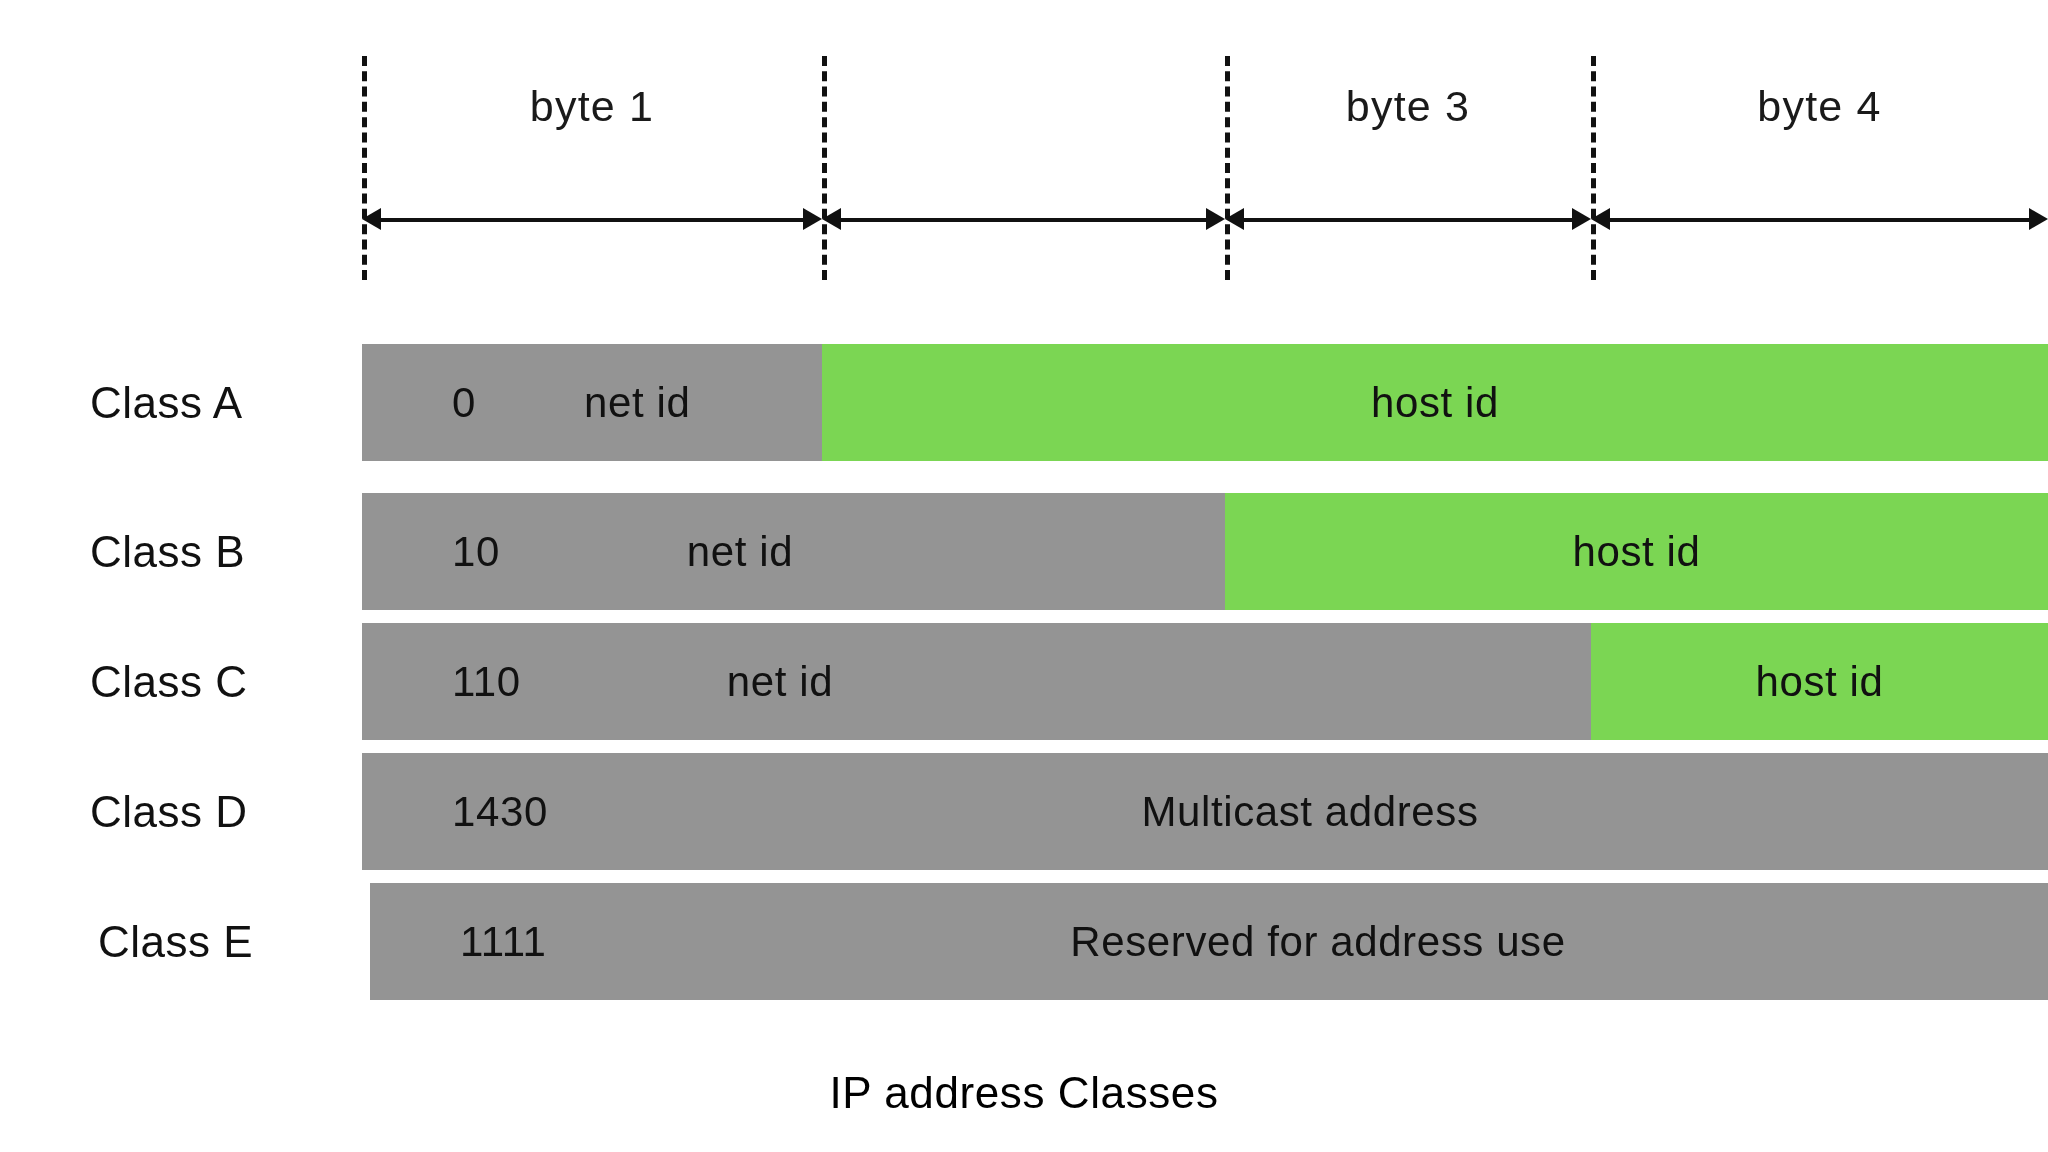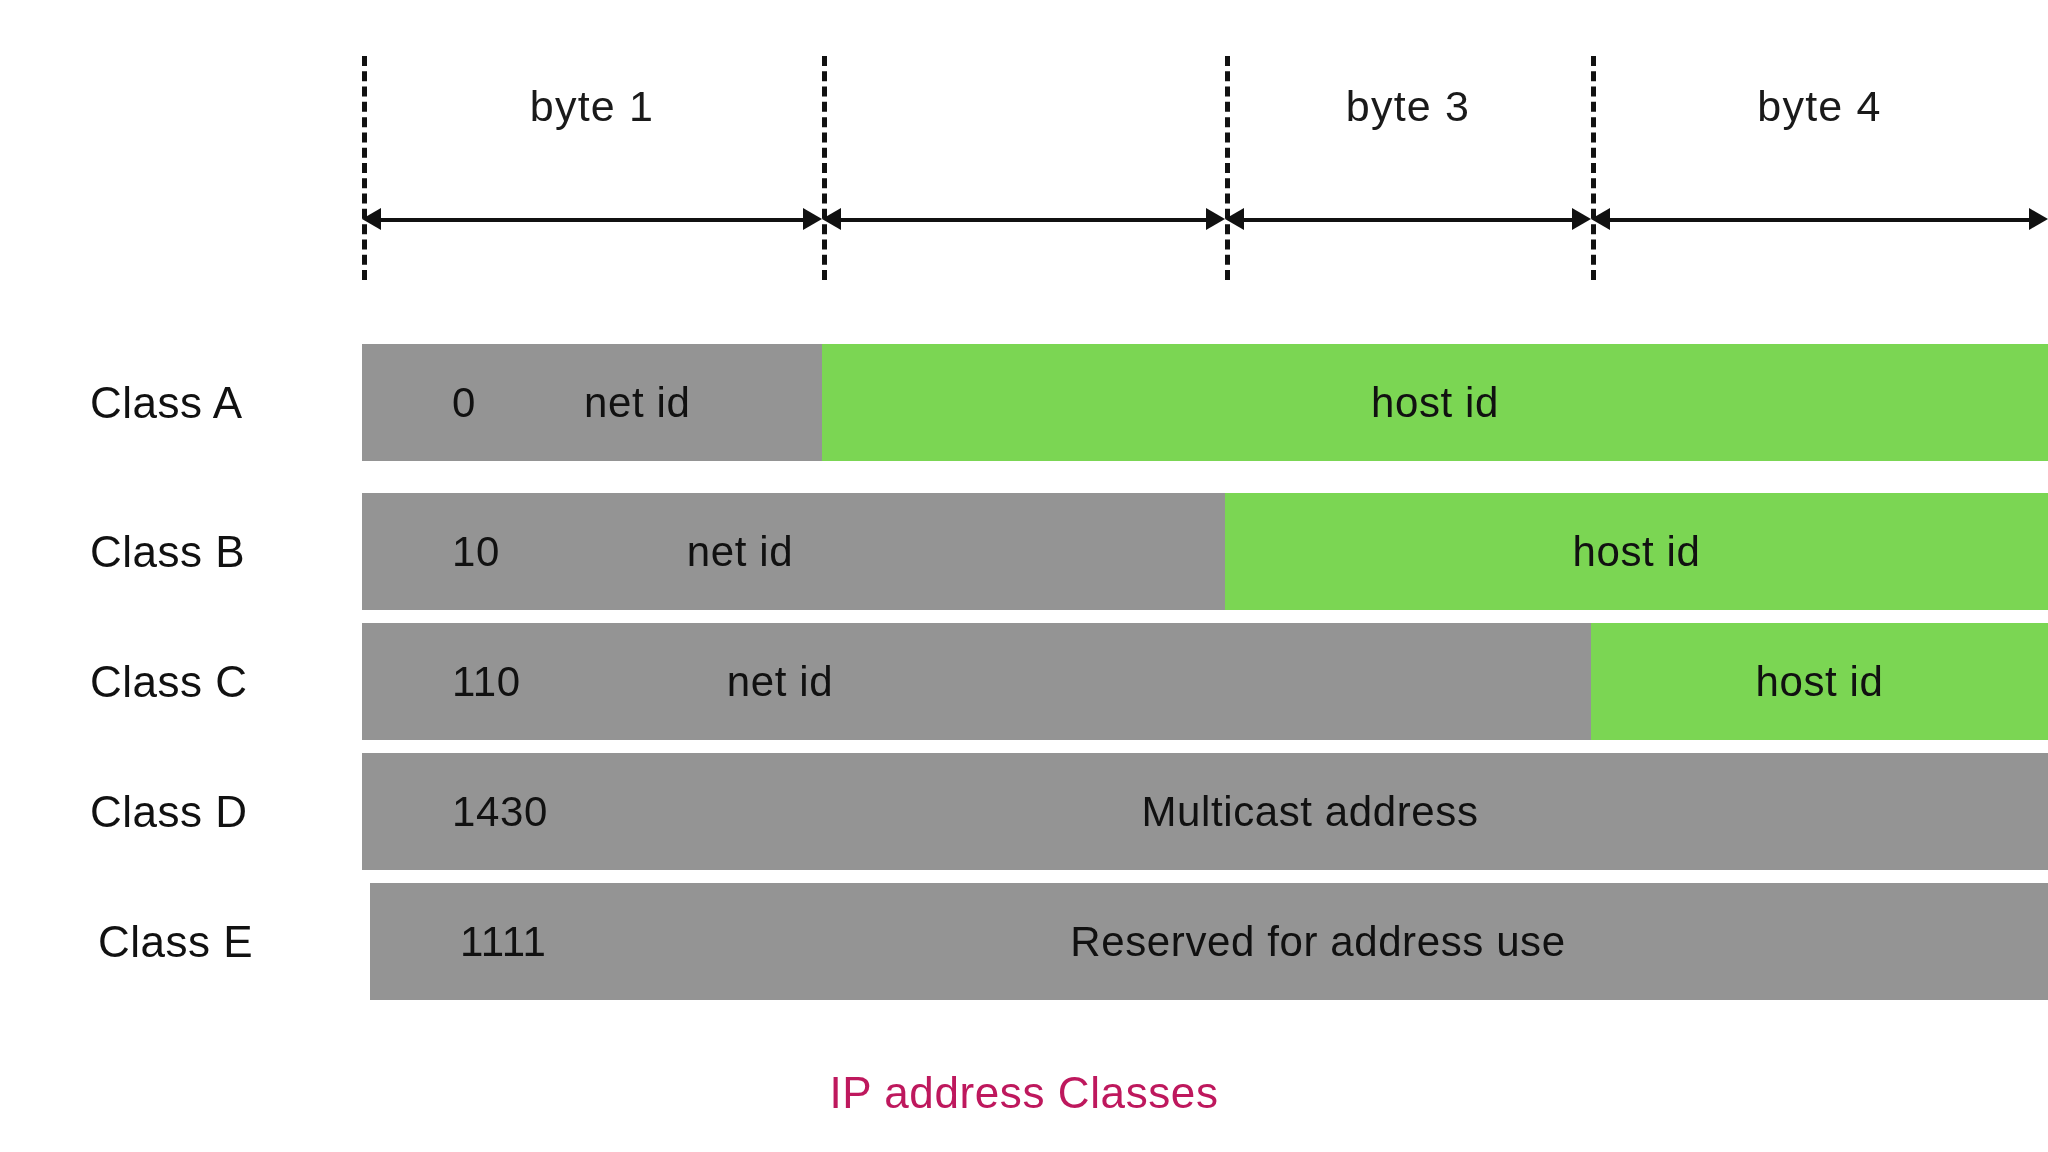--- a/index.html
+++ b/index.html
@@ -109,21 +109,21 @@
   
   .caption {
     position: absolute;
     left: 0;
     top: 1068px;
     width: 2048px;
     text-align: center;
     font-size: 44px;
     font-weight: 300;
     letter-spacing: 0.6px;
-    color: #be185d;
+    color: #000000;
   }
 </style>
 </head>
 <body>
 
 <div id="stage">
 
   <div class="tick" style="left:362px;"></div>
   <div class="tick" style="left:822px;"></div>
   <div class="tick" style="left:1225px;"></div>

